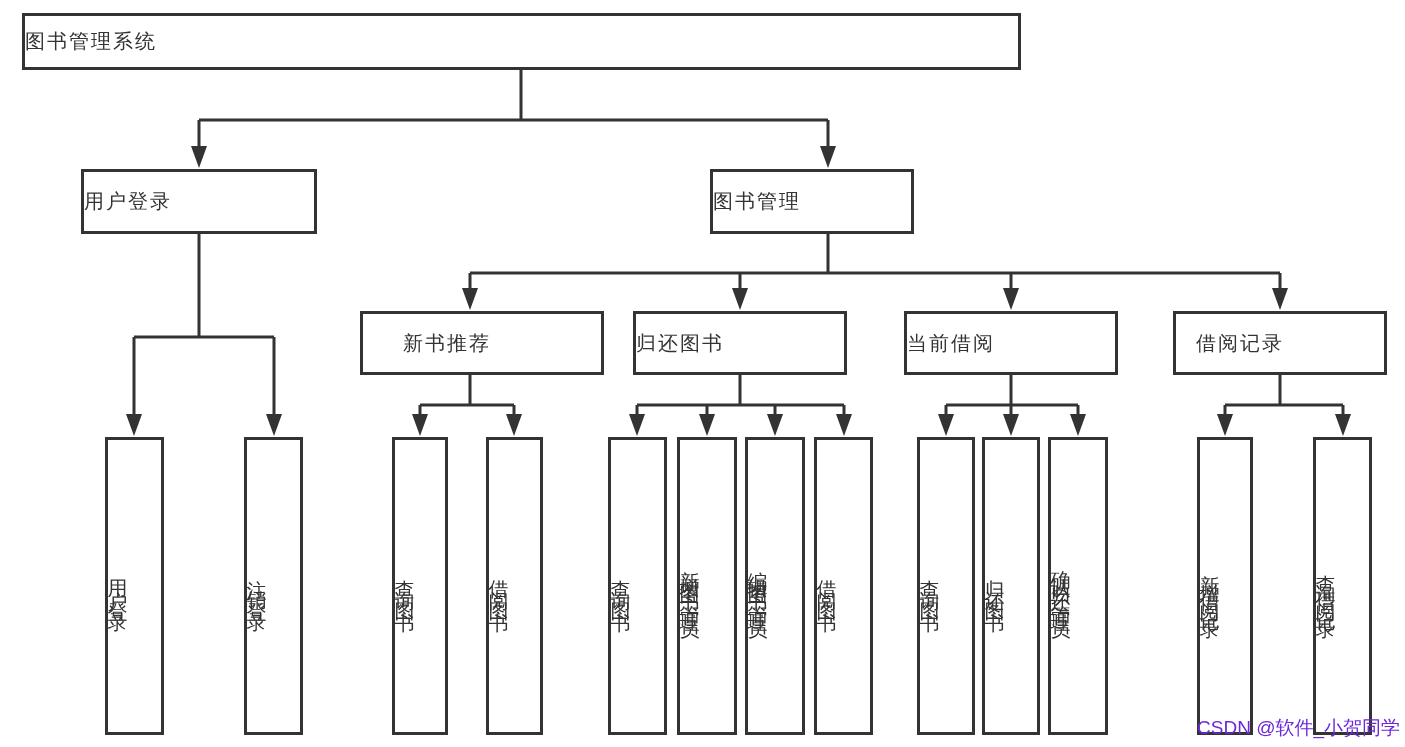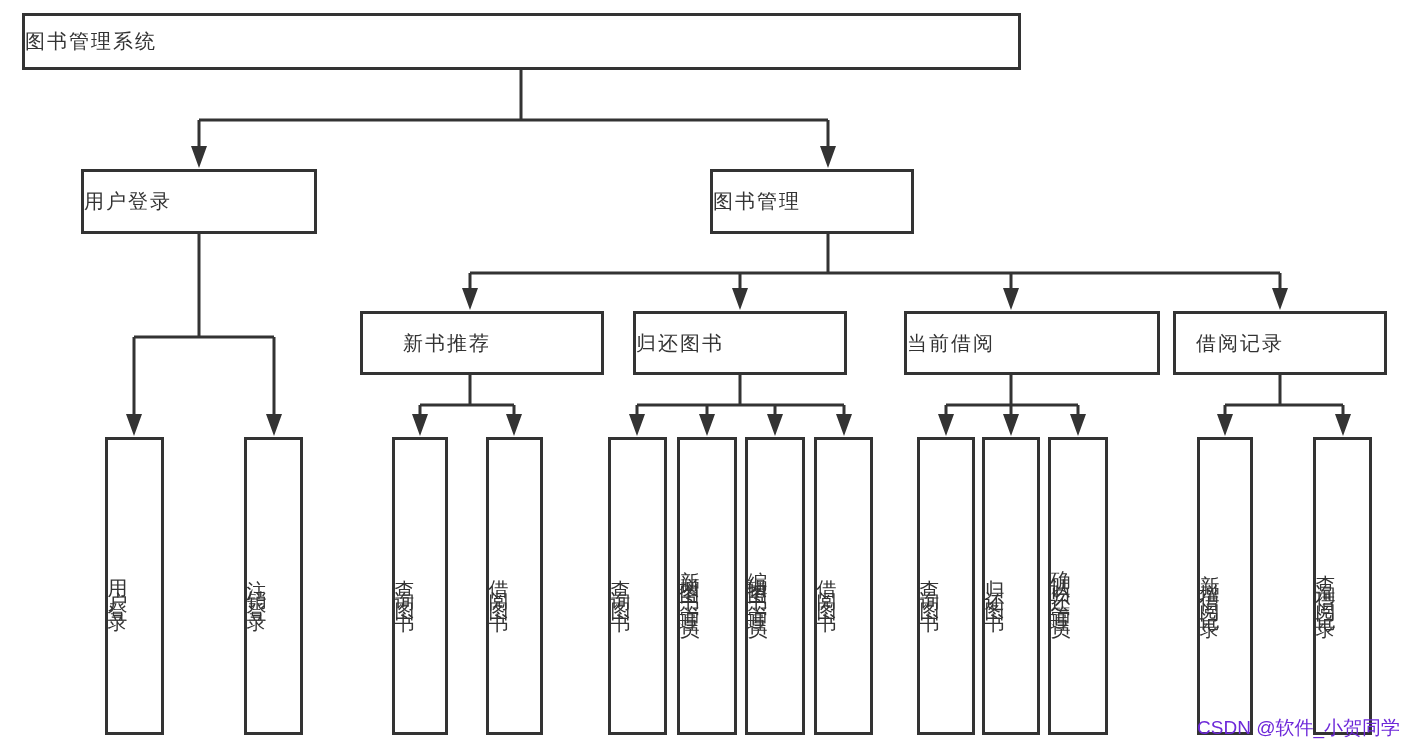--- a/index.html
+++ b/index.html
@@ -90,21 +90,21 @@
   <div class="box h-box" style="left:710px; top:169px; width:204px; height:65px;">
     <span>图书管理</span>
   </div>
 
   <div class="box h-box" style="left:360px; top:311px; width:244px; height:64px;padding-left:40px;">
     <span>新书推荐</span>
   </div>
   <div class="box h-box" style="left:633px; top:311px; width:214px; height:64px;">
     <span>归还图书</span>
   </div>
-  <div class="box h-box" style="left:904px; top:311px; width:256px; height:64px;">
+  <div class="box h-box" style="left:904px; top:311px; width:214px; height:64px;">
     <span>当前借阅</span>
   </div>
   <div class="box h-box" style="left:1173px; top:311px; width:214px; height:64px;padding-left:20px;">
     <span>借阅记录</span>
   </div>
 
   <div class="box v-box" style="left:105px; top:437px; width:59px; height:298px;">
     <span class="ls-wide">用户登录</span>
   </div>
   <div class="box v-box" style="left:244px; top:437px; width:59px; height:298px;">

